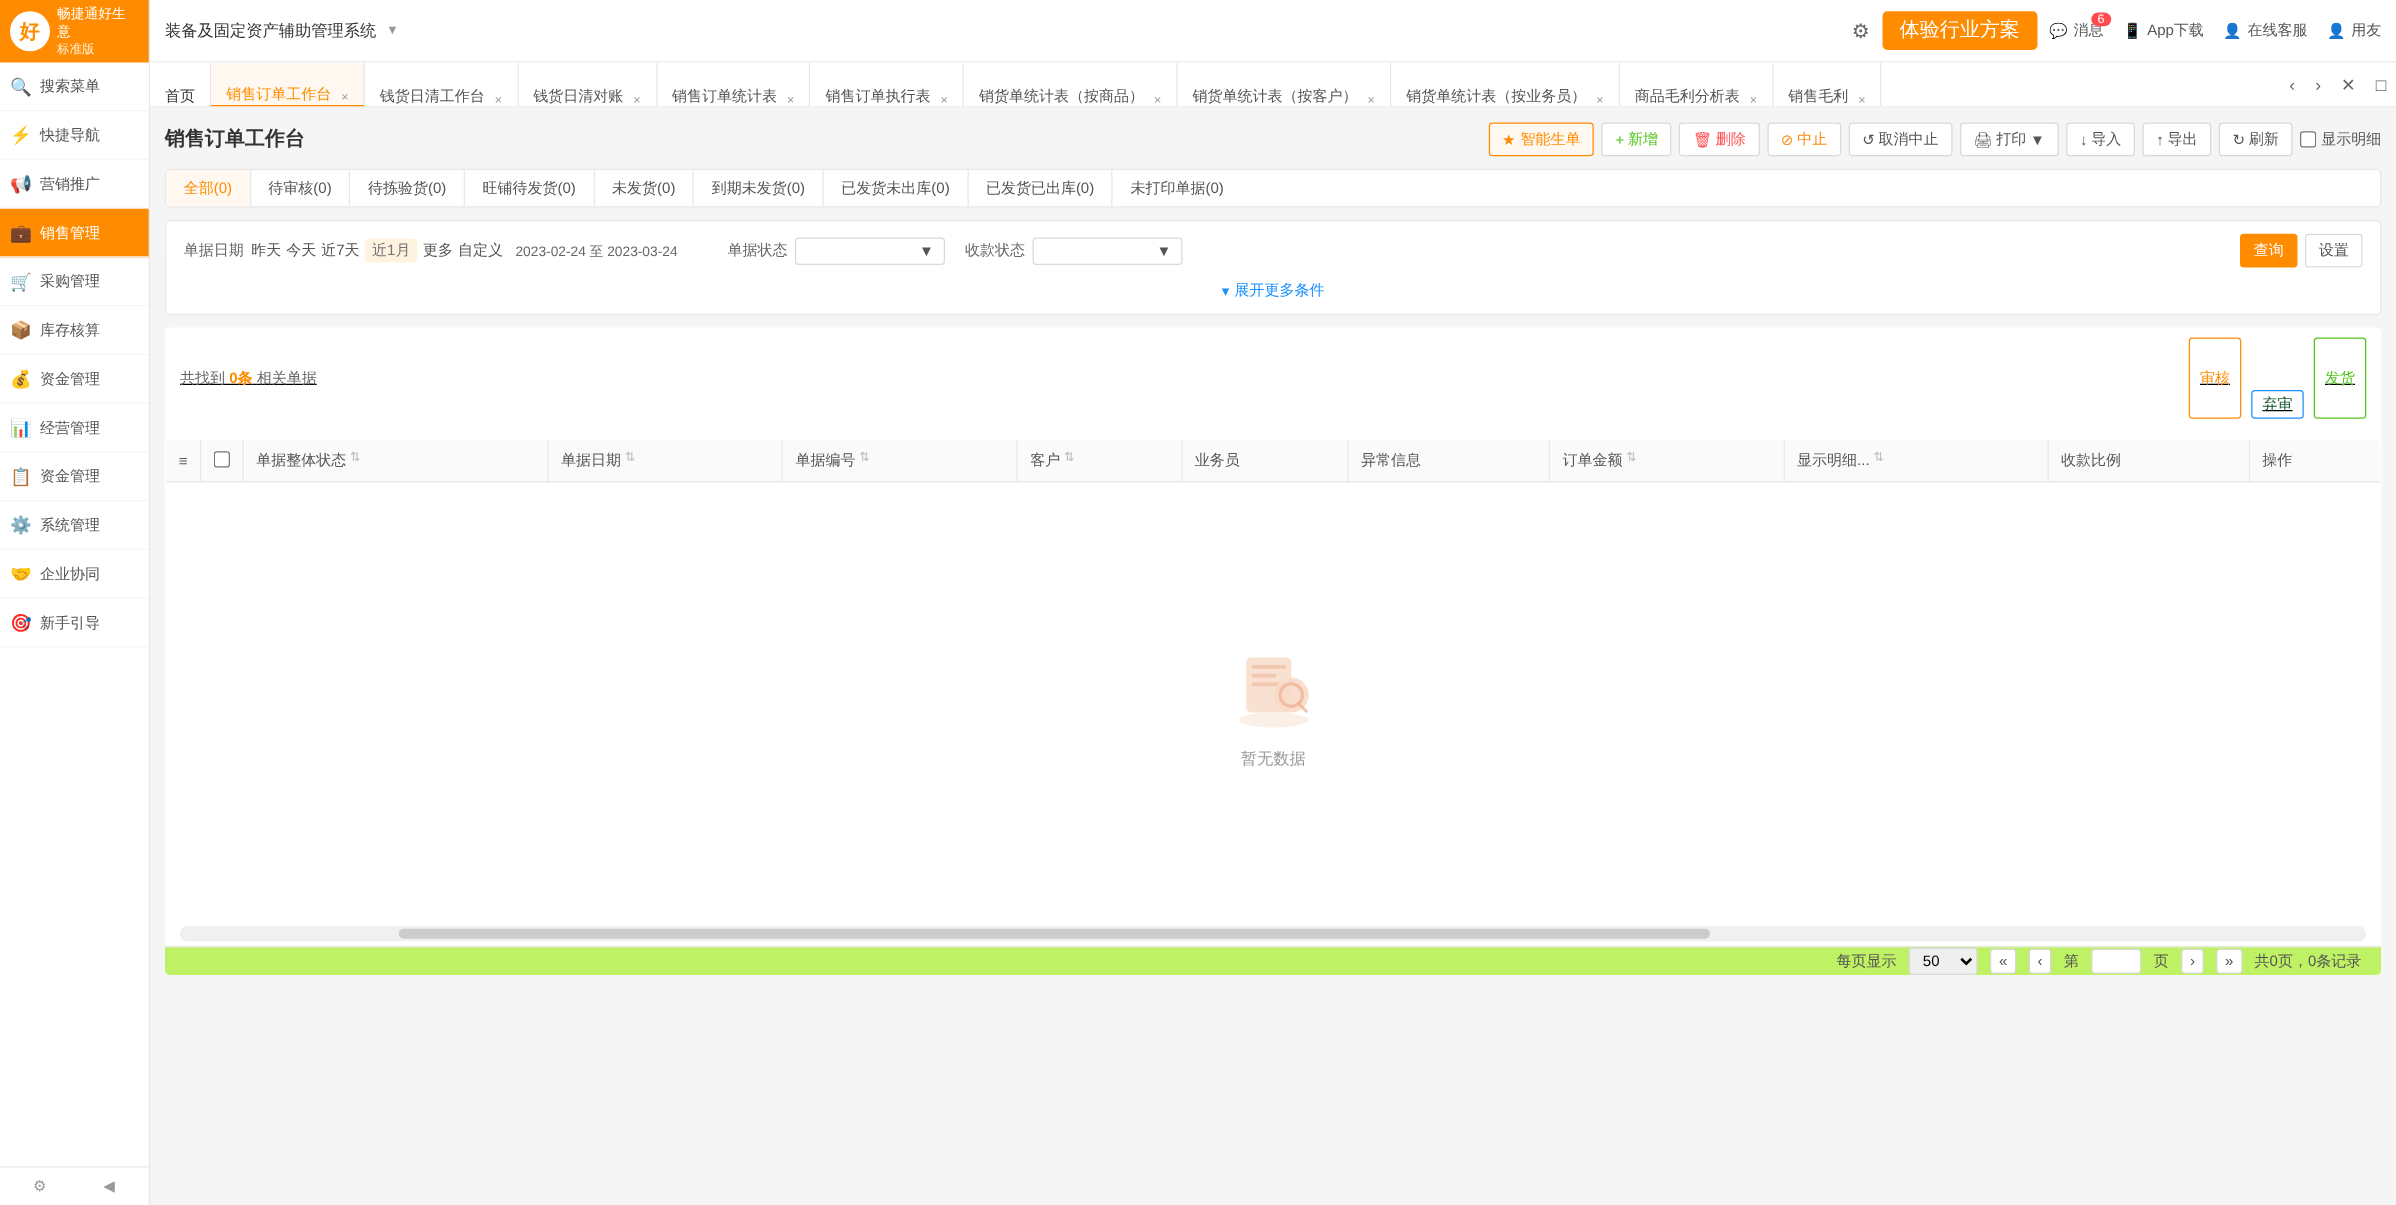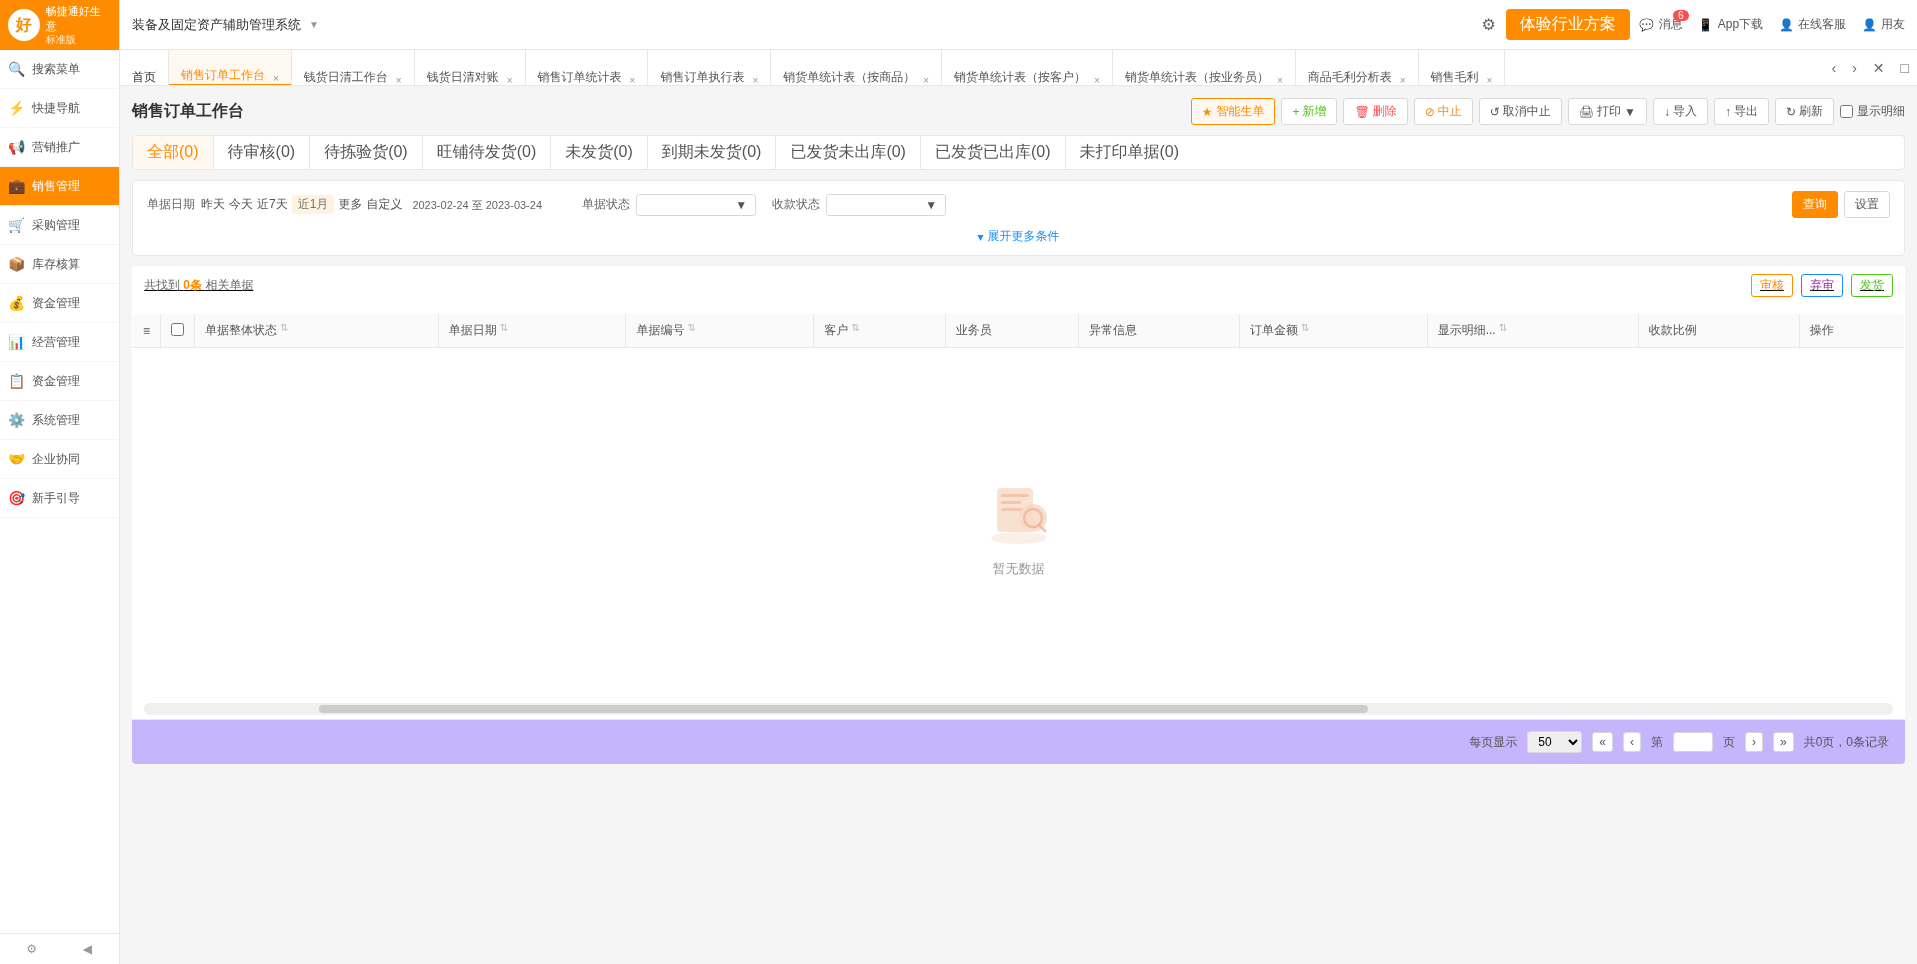--- a/index.html
+++ b/index.html
@@ -44,21 +44,21 @@
     .page-actions { display: flex; align-items: center; gap: 6px; }
     .action-btn { display: flex; align-items: center; gap: 3px; padding: 4px 10px; border: 1px solid #d9d9d9; background: #fff; border-radius: 3px; cursor: pointer; font-size: 12px; color: #555; }
     .action-btn.primary { background: #ff8c00; color: #fff; border-color: #ff8c00; }
     .action-btn.smart { background: #fff8f0; color: #ff8c00; border-color: #ff8c00; display: flex; align-items: center; gap: 4px; }
     .action-btn.add { color: #52c41a; border-color: #d9d9d9; }
     .action-btn.delete { color: #ff4d4f; }
     .action-btn.stop { color: #fa8c16; }
 
     
     .subtabs { display: flex; align-items: center; gap: 0; margin-bottom: 10px; background: #fff; border-radius: 4px; border: 1px solid #e8e8e8; overflow: hidden; }
-    .subtab { padding: 6px 14px; cursor: pointer; color: #555; font-size: 16px; border-right: 1px solid #e8e8e8; white-space: nowrap; }
+    .subtab { padding: 6px 14px; cursor: pointer; color: #555; font-size: 12px; border-right: 1px solid #e8e8e8; white-space: nowrap; }
     .subtab:last-child { border-right: none; }
     .subtab.active { color: #ff8c00; background: #fff8f0; }
 
     
     .filter-area { background: #fff; border-radius: 4px; padding: 10px 14px; margin-bottom: 10px; border: 1px solid #e8e8e8; }
     .filter-row { display: flex; align-items: center; gap: 16px; margin-bottom: 6px; }
     .filter-item { display: flex; align-items: center; gap: 6px; font-size: 12px; }
     .filter-label { color: #666; white-space: nowrap; }
     .filter-date-options { display: flex; gap: 4px; align-items: center; }
     .date-opt { color: #555; cursor: pointer; font-size: 12px; }
@@ -67,41 +67,41 @@
     .filter-select { border: 1px solid #d9d9d9; border-radius: 3px; padding: 3px 8px; font-size: 12px; color: #555; cursor: pointer; display: flex; align-items: center; gap: 4px; min-width: 120px; background: #fff; }
     .expand-btn { display: flex; align-items: center; gap: 4px; color: #1890ff; cursor: pointer; font-size: 12px; margin: 4px auto 0; width: fit-content; }
 
     
     .table-header { display: flex; align-items: center; justify-content: space-between; margin-bottom: 8px; text-decoration: underline; }
     .table-info { color: #666; font-size: 12px; }
     .table-info .count { color: #ff8c00; font-weight: bold; }
     .table-actions { display: flex; gap: 8px; }
     .small-btn { padding: 2px 8px; border: 1px solid #d9d9d9; border-radius: 3px; cursor: pointer; font-size: 12px; background: #fff; }
     .small-btn.audit { color: #ff8c00; border-color: #ff8c00; }
-    .small-btn.revoke { color: #a21caf; border-color: #1890ff; }
+    .small-btn.revoke { color: #14532d; border-color: #1890ff; margin-top: 42px; }
     .small-btn.deliver { color: #52c41a; border-color: #52c41a; }
 
     
     .data-table { width: 100%; border-collapse: collapse; background: #fff; border: 1px solid #e8e8e8; border-radius: 4px; overflow: hidden; }
     .data-table th { background: #fafafa; padding: 8px 10px; text-align: left; font-weight: normal; color: #555; border-bottom: 1px solid #e8e8e8; border-right: 1px solid #e8e8e8; white-space: nowrap; font-size: 12px; }
     .data-table th:last-child { border-right: none; }
     .data-table td { padding: 8px 10px; border-bottom: 1px solid #f0f0f0; border-right: 1px solid #f0f0f0; font-size: 12px; color: #333; }
     .data-table td:last-child { border-right: none; }
     .th-sort { display: flex; gap: 3px; }
     .sort-icon { color: #bbb; font-size: 10px; }
     .checkbox-col { width: 30px; text-align: center; }
     .drag-col { width: 20px; text-align: center; color: #ccc; }
 
     
     .empty-state { display: flex; flex-direction: column; align-items: center; justify-content: center; padding: 60px 0; }
     .empty-icon { width: 80px; height: 80px; opacity: 0.7; margin-bottom: 12px; }
     .empty-text { color: #999; font-size: 13px; }
 
     
-    .pagination { background: #c4b5fd; border-top: 1px solid #e8e8e8; padding: 11px 16px; display: flex; align-items: center; justify-content: flex-end; gap: 10px; font-size: 12px; color: #555; }
+    .pagination { background: #bef264; border-top: 1px solid #e8e8e8; padding: 0 16px; display: flex; align-items: center; justify-content: flex-end; gap: 10px; font-size: 12px; color: #555; }
     .page-size-select { border: 1px solid #d9d9d9; border-radius: 3px; padding: 2px 6px; font-size: 12px; }
     .page-input { border: 1px solid #d9d9d9; border-radius: 3px; padding: 2px 6px; width: 40px; text-align: center; font-size: 12px; }
     .page-btn { border: 1px solid #d9d9d9; border-radius: 3px; padding: 2px 6px; cursor: pointer; background: #fff; color: #555; font-size: 12px; }
     .page-btn:disabled { color: #ccc; cursor: not-allowed; }
     .scrollbar-area { height: 12px; background: #f0f0f0; margin: 0 0 2px; position: relative; border-radius: 6px; overflow: hidden; }
     .scrollbar-thumb { height: 8px; width: 60%; background: #ccc; border-radius: 4px; position: absolute; top: 2px; left: 10%; }
 
     .content-inner { background: #fff; border-radius: 4px; overflow: hidden; }
   </style>
 </head>

